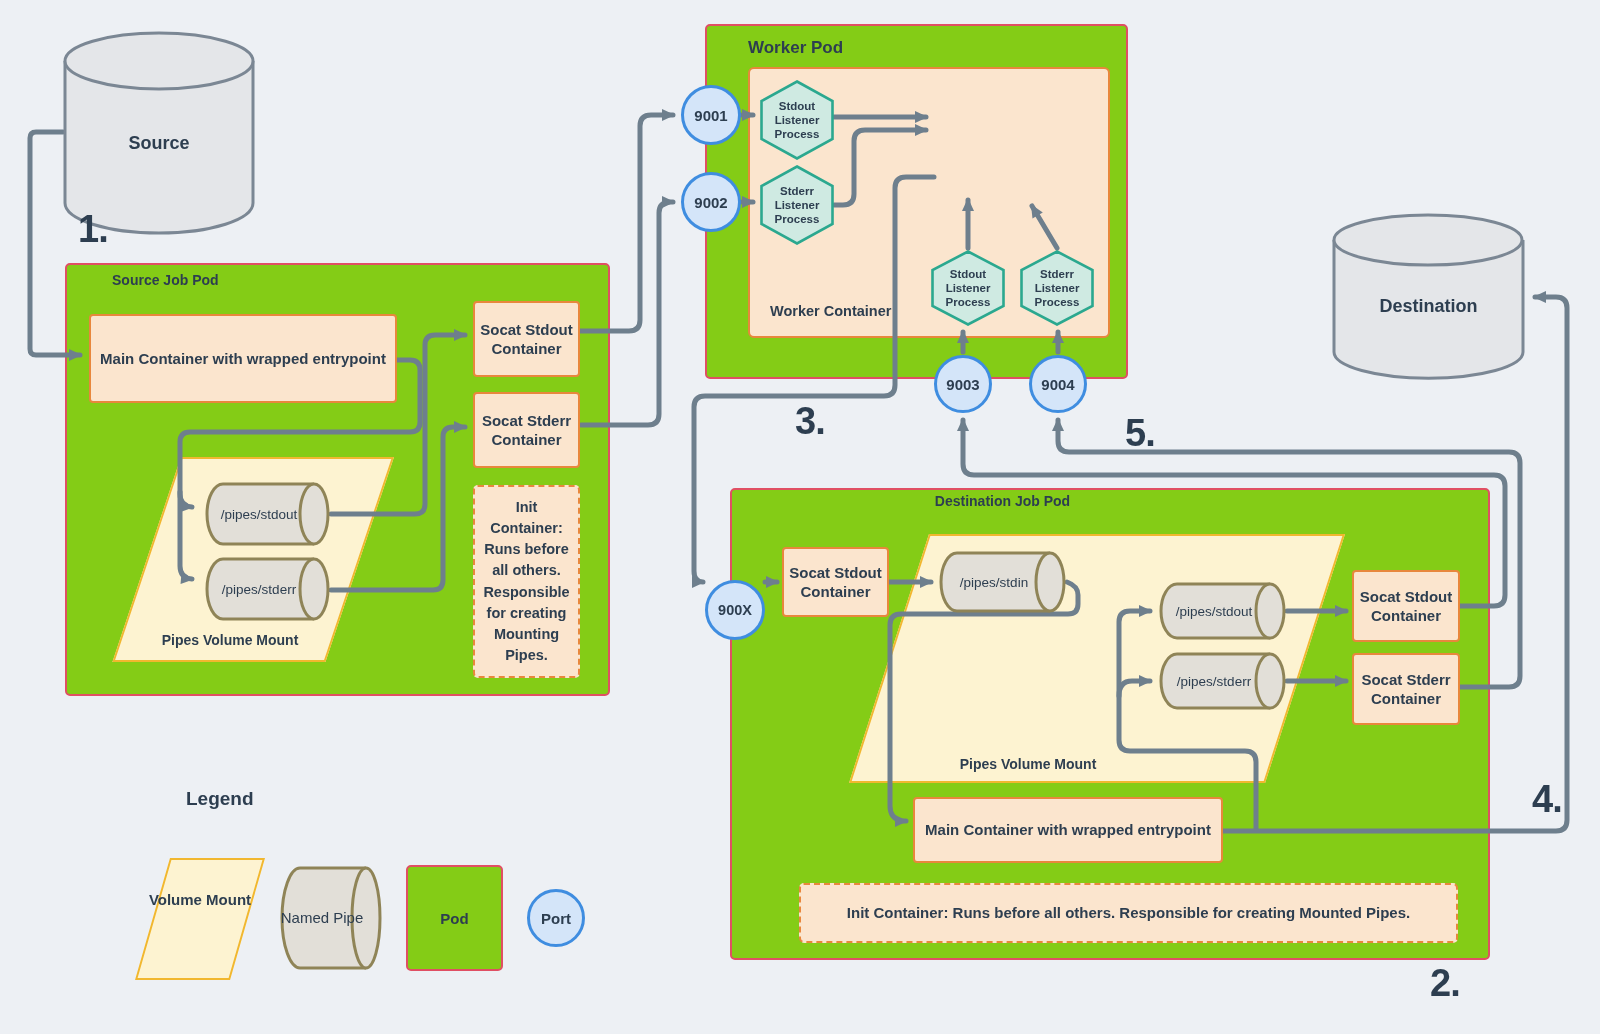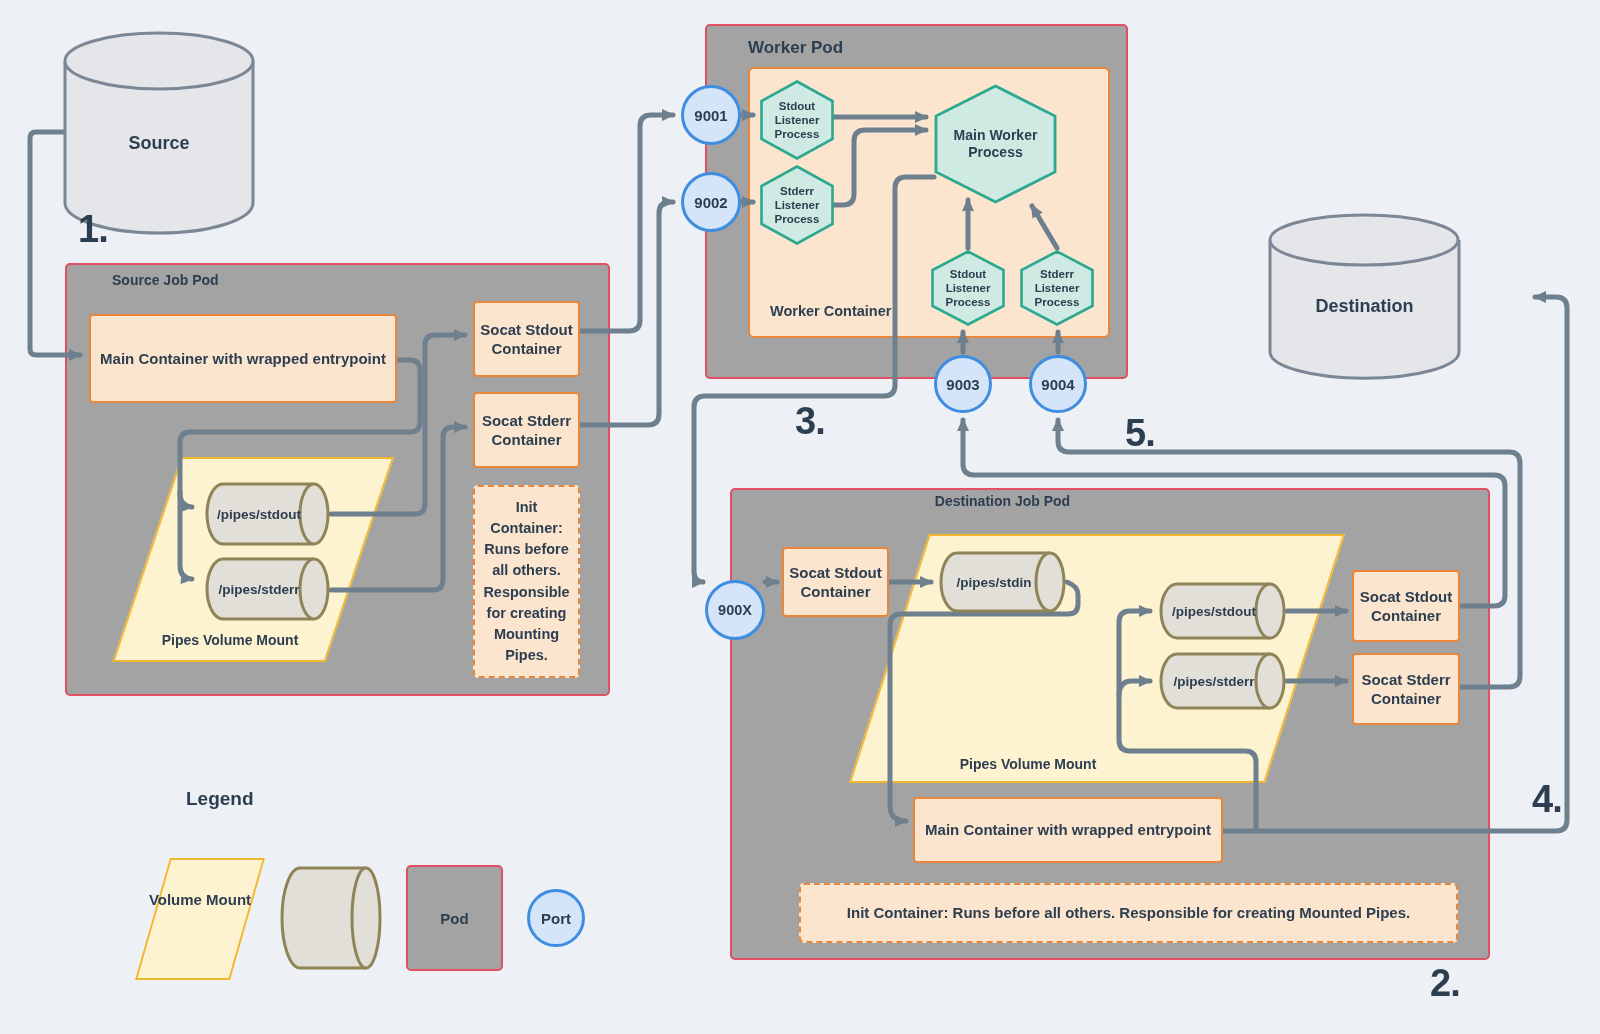--- a/index.html
+++ b/index.html
@@ -1,36 +1,36 @@
 <!DOCTYPE html>
 <html><head>
 <meta charset="utf-8">
 <style>
   html,body{margin:0;padding:0;background:#edf0f4;}
   .stage{position:relative;width:1600px;height:1034px;background:#edf0f4;overflow:hidden;
          font-family:"Liberation Sans","DejaVu Sans",sans-serif;color:#2d3e50;}
   .abs{position:absolute;box-sizing:border-box;}
-  .pod{background:#a3a3a3;border:2.5px solid #e04f63;border-radius:5px;}
+  .pod{background:#84cc16;border:2.5px solid #e04f63;border-radius:5px;}
   .cbox{background:#fbe5ce;border:2.5px solid #e8873c;border-radius:4px;
         display:flex;align-items:center;justify-content:center;text-align:center;
         font-weight:700;line-height:1.3;}
   .initbox{background:#fbe5ce;border:2.2px dashed #e8873c;border-radius:5px;
         display:flex;align-items:center;justify-content:center;text-align:center;
         font-weight:700;line-height:1.45;}
   .mount{background:#fdf3d1;border:2.5px solid #f1b72f;transform-origin:top left;}
   .port{background:#d4e5f9;border:3px solid #3f8de0;border-radius:50%;
         display:flex;align-items:center;justify-content:center;font-weight:700;}
   .hexwrap{position:absolute;display:flex;align-items:center;justify-content:center;
         text-align:center;font-weight:700;}
   .hexwrap svg{position:absolute;left:0;top:0;width:100%;height:100%;}
   .hexwrap .t{position:relative;z-index:1;line-height:1.22;}
   .pipe{position:absolute;}
   .pipe svg{position:absolute;left:0;top:0;width:100%;height:100%;}
   .pipe .t{position:absolute;left:0;top:0;right:16px;bottom:0;display:flex;align-items:center;
-        justify-content:center;font-weight:700;}
+        justify-content:center;font-weight:400;}
   .db{position:absolute;}
   .db svg{position:absolute;left:0;top:0;width:100%;height:100%;}
   .db .t{position:absolute;left:0;right:0;top:0;bottom:0;display:flex;align-items:center;
         justify-content:center;font-weight:700;font-size:18px;padding-top:20px;}
   .title{position:absolute;font-weight:700;white-space:nowrap;}
   .num{position:absolute;font-weight:700;font-size:38px;letter-spacing:-1px;}
   .edges{position:absolute;left:0;top:0;z-index:5;}
   .nodes-z{z-index:10;}
   .bg-z{z-index:1;}
 </style>
@@ -101,21 +101,21 @@
   </svg>
 
   <div class="db abs nodes-z" style="left:63px;top:31px;width:192px;height:204px;">
     <svg viewBox="0 0 192 204">
       <path d="M2 30 V172 A94 30 0 0 0 190 172 V30" fill="#e4e6e9" stroke="#7b8794" stroke-width="3"></path>
       <ellipse cx="96" cy="30" rx="94" ry="28" fill="#e4e6e9" stroke="#7b8794" stroke-width="3"></ellipse>
     </svg>
     <div class="t">Source</div>
   </div>
 
-  <div class="db abs nodes-z" style="left:1268px;top:213px;width:193px;height:167px;">
+  <div class="db abs nodes-z" style="left:1332px;top:213px;width:193px;height:167px;">
     <svg viewBox="0 0 193 167">
       <path d="M2 27 V139 A94 26 0 0 0 191 139 V27" fill="#e4e6e9" stroke="#7b8794" stroke-width="3"></path>
       <ellipse cx="96" cy="27" rx="94" ry="25" fill="#e4e6e9" stroke="#7b8794" stroke-width="3"></ellipse>
     </svg>
     <div class="t">Destination</div>
   </div>
 
   <div class="abs cbox nodes-z" style="left:89px;top:314px;width:308px;height:89px;font-size:15px;">
     <span>Main Container with wrapped entrypoint</span>
   </div>
@@ -158,26 +158,20 @@
     <svg viewBox="0 0 74 80">
       <polygon points="37,1.5 72.5,21 72.5,59 37,78.5 1.5,59 1.5,21" fill="#cfeae2" stroke="#2ba88f" stroke-width="2.6"></polygon>
     </svg>
     <div class="t">Stdout Listener Process</div>
   </div>
   <div class="hexwrap nodes-z" style="left:760px;top:165px;width:74px;height:80px;font-size:11.5px;">
     <svg viewBox="0 0 74 80">
       <polygon points="37,1.5 72.5,21 72.5,59 37,78.5 1.5,59 1.5,21" fill="#cfeae2" stroke="#2ba88f" stroke-width="2.6"></polygon>
     </svg>
     <div class="t">Stderr Listener Process</div>
-  </div>
-  <div class="hexwrap nodes-z" style="left:934px;top:84px;width:123px;height:120px;font-size:14px;">
-    <svg viewBox="0 0 123 120">
-      <polygon points="61.5,2 121,32 121,88 61.5,118 2,88 2,32" fill="#cfeae2" stroke="#2ba88f" stroke-width="2.8"></polygon>
-    </svg>
-    <div class="t">Main Worker Process</div>
   </div>
   <div class="hexwrap nodes-z" style="left:931px;top:250px;width:74px;height:76px;font-size:11.5px;">
     <svg viewBox="0 0 74 76">
       <polygon points="37,1.5 72.5,20 72.5,56 37,74.5 1.5,56 1.5,20" fill="#cfeae2" stroke="#2ba88f" stroke-width="2.6"></polygon>
     </svg>
     <div class="t">Stdout Listener Process</div>
   </div>
   <div class="hexwrap nodes-z" style="left:1020px;top:250px;width:74px;height:76px;font-size:11.5px;">
     <svg viewBox="0 0 74 76">
       <polygon points="37,1.5 72.5,20 72.5,56 37,74.5 1.5,56 1.5,20" fill="#cfeae2" stroke="#2ba88f" stroke-width="2.6"></polygon>
@@ -237,20 +231,23 @@
   <div class="abs mount nodes-z" style="left:170px;top:858px;width:95px;height:122px;transform:skewX(-16deg);"></div>
   <div class="abs nodes-z" style="left:145px;top:890px;width:110px;text-align:center;font-weight:700;font-size:15px;line-height:1.3;">
     <span>Volume Mount</span>
   </div>
 
   <div class="pipe abs nodes-z" style="left:278px;top:866px;width:104px;height:104px;">
     <svg viewBox="0 0 104 104">
       <path d="M88 2 H22 A18 50 0 0 0 22 102 H88" fill="#e2dfd8" stroke="#8f8457" stroke-width="3"></path>
       <ellipse cx="88" cy="52" rx="14" ry="50" fill="#e2dfd8" stroke="#8f8457" stroke-width="3"></ellipse>
     </svg>
+    <div class="t" style="font-size:15px;line-height:1.3;">
+      <span>Named Pipe</span>
+    </div>
   </div>
 
   <div class="abs pod nodes-z" style="left:406px;top:865px;width:97px;height:106px;display:flex;align-items:center;justify-content:center;font-weight:700;font-size:15px;">
     <span>Pod</span>
   </div>
 
   <div class="abs port nodes-z" style="left:527px;top:889px;width:58px;height:58px;font-size:15px;">
     <span>Port</span>
   </div>
 

